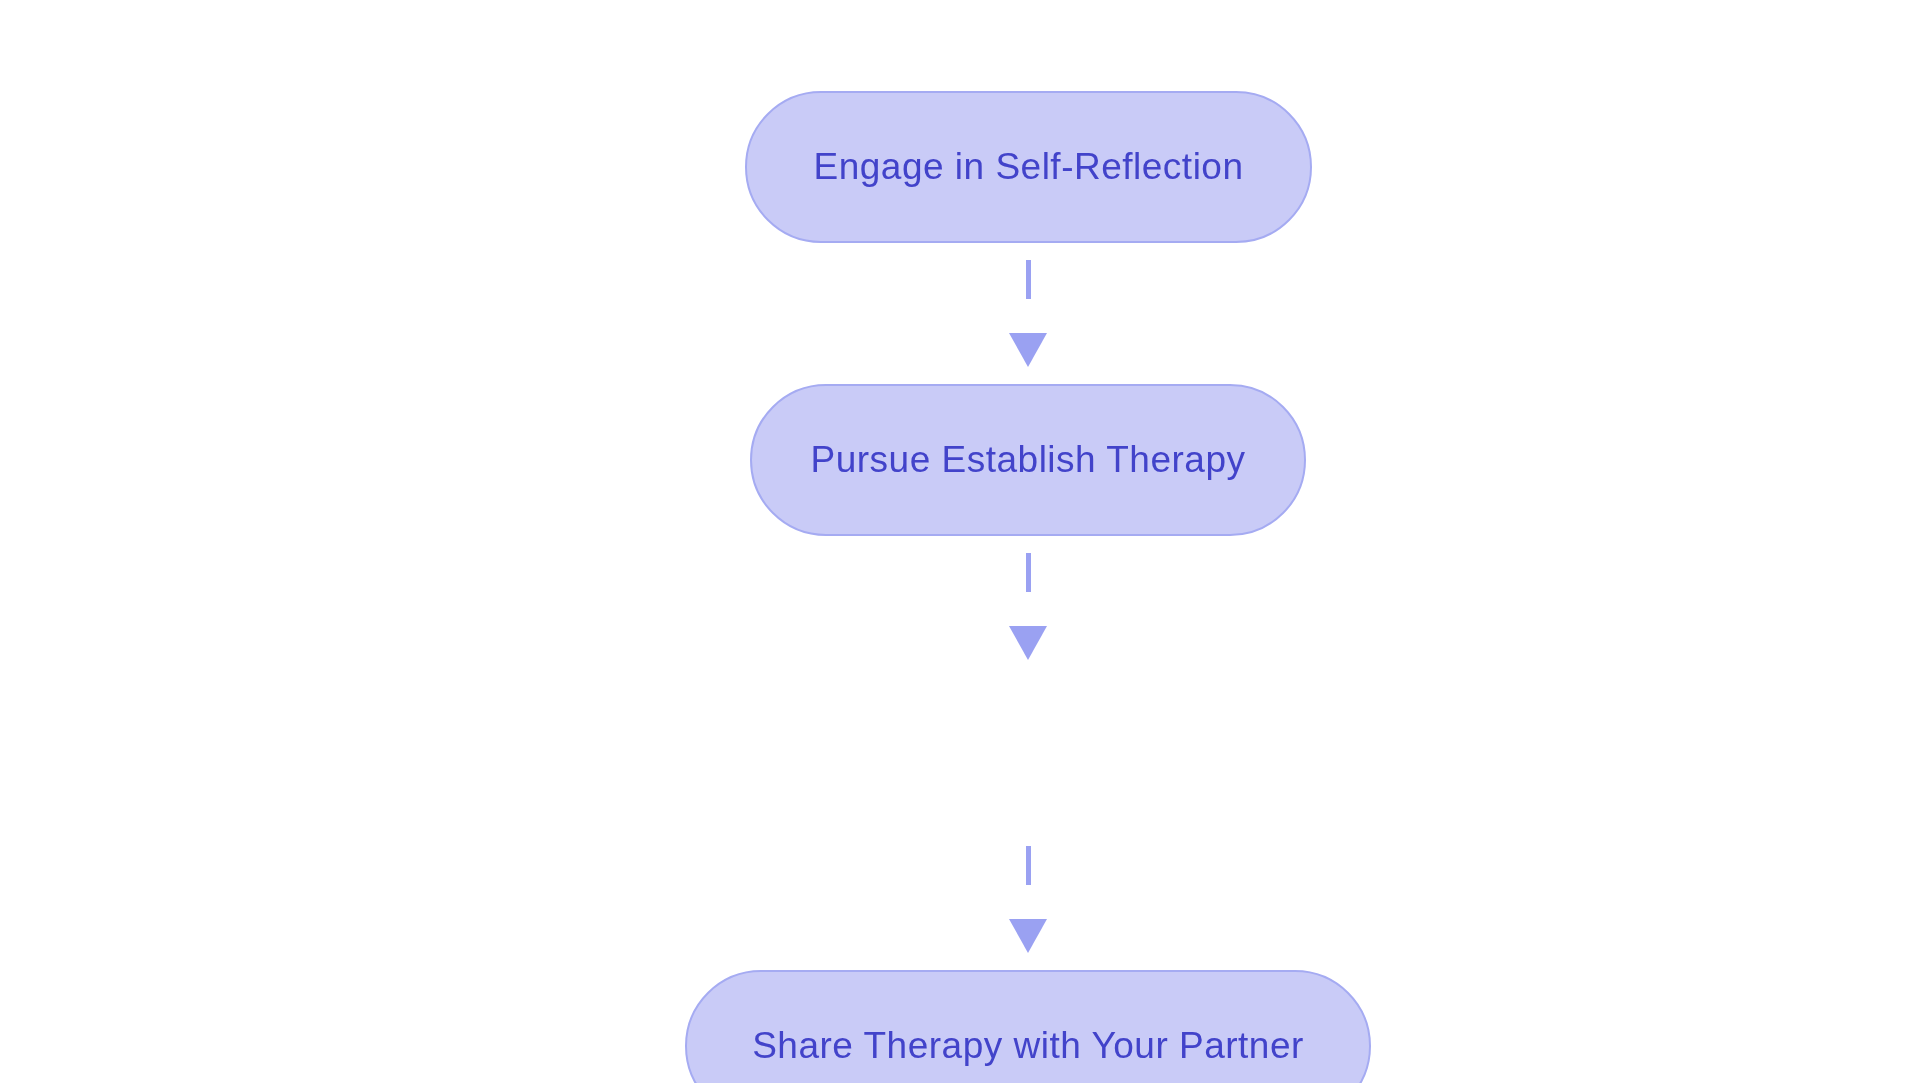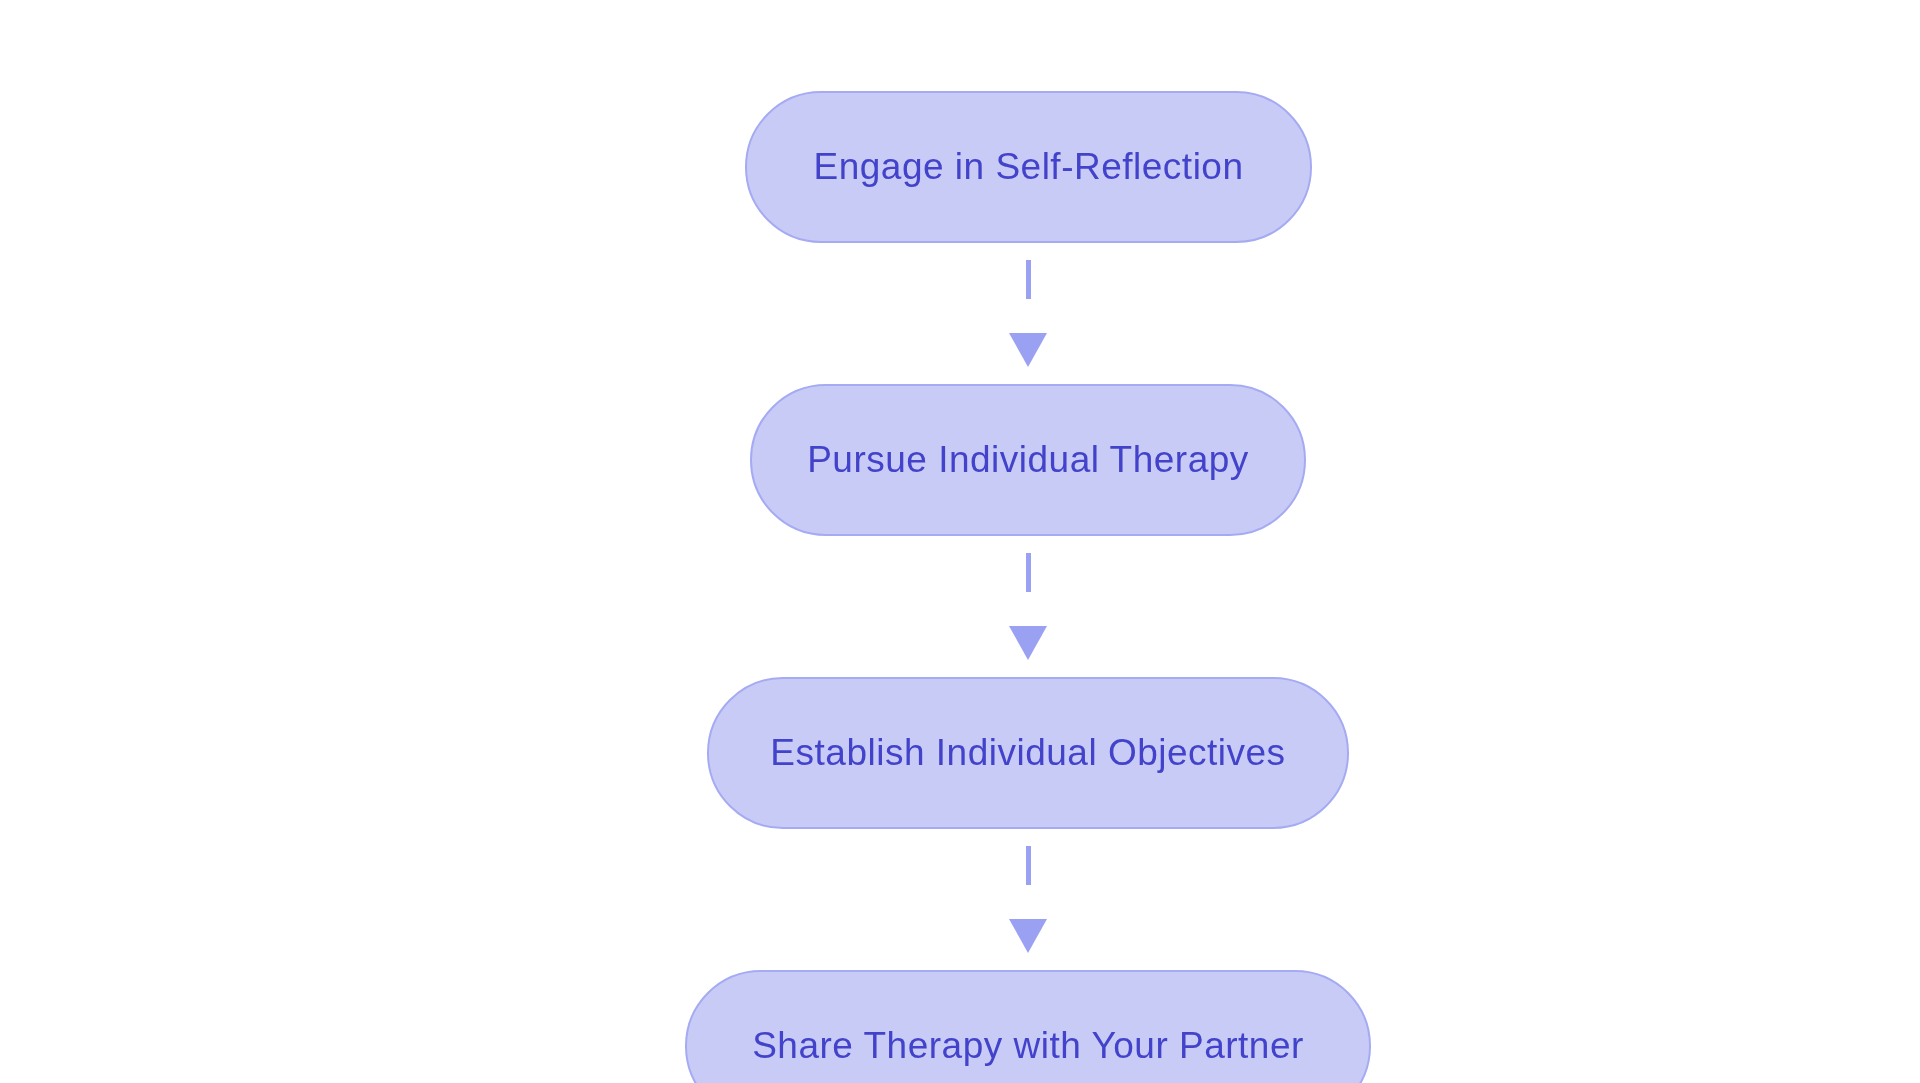--- a/index.html
+++ b/index.html
@@ -77,31 +77,28 @@
   <div class="flow-node node-1">
     <span class="label">Engage in Self-Reflection</span>
   </div>
 
   <div class="flow-arrow arrow-1">
     <div class="arrow-line"></div>
     <div class="arrowhead"></div>
   </div>
 
   <div class="flow-node node-2">
-    <span class="label">Pursue Individual Therapy</span>
+    <span class="label">Pursue Establish Therapy</span>
   </div>
 
   <div class="flow-arrow arrow-2">
     <div class="arrow-line"></div>
     <div class="arrowhead"></div>
   </div>
 
-  <div class="flow-node node-3">
-    <span class="label">Establish Individual Objectives</span>
-  </div>
 
   <div class="flow-arrow arrow-3">
     <div class="arrow-line"></div>
     <div class="arrowhead"></div>
   </div>
 
   <div class="flow-node node-4">
     <span class="label">Share Therapy with Your Partner</span>
   </div>
 

